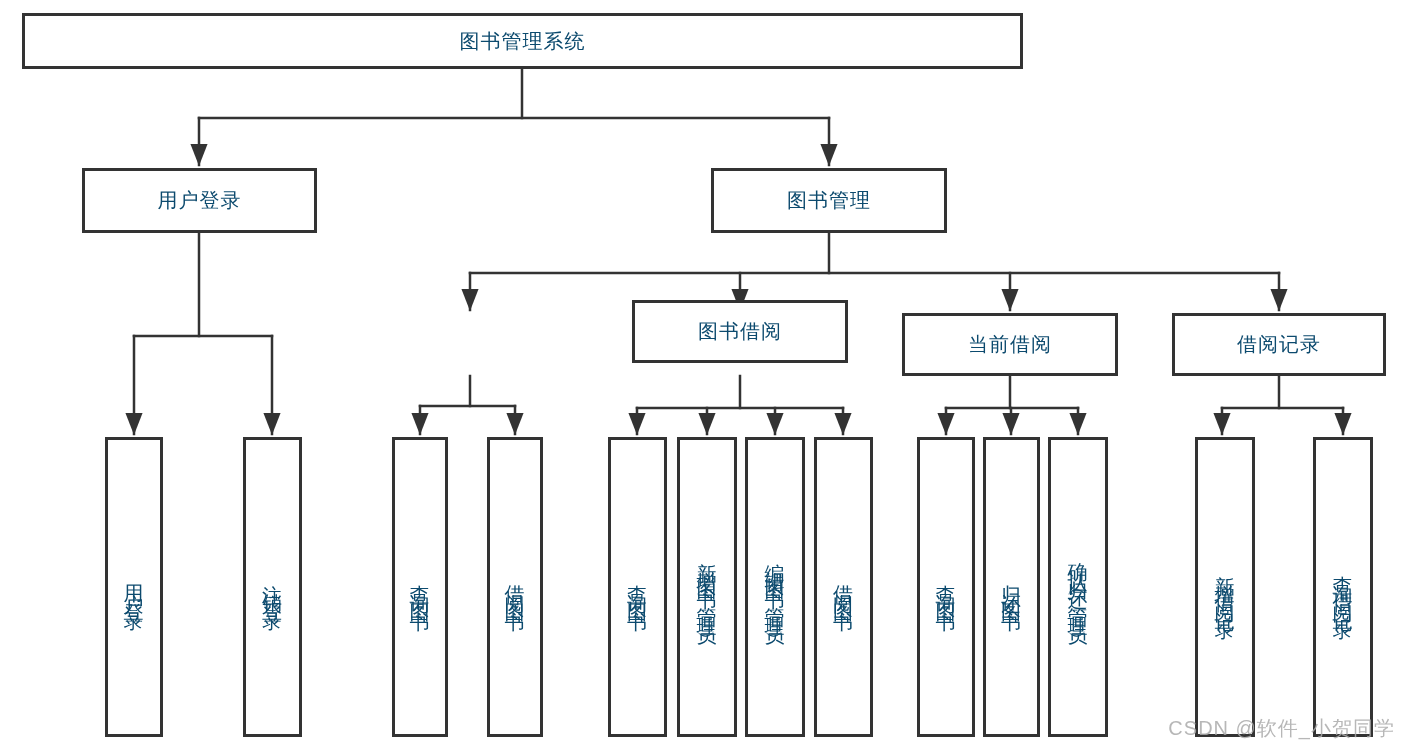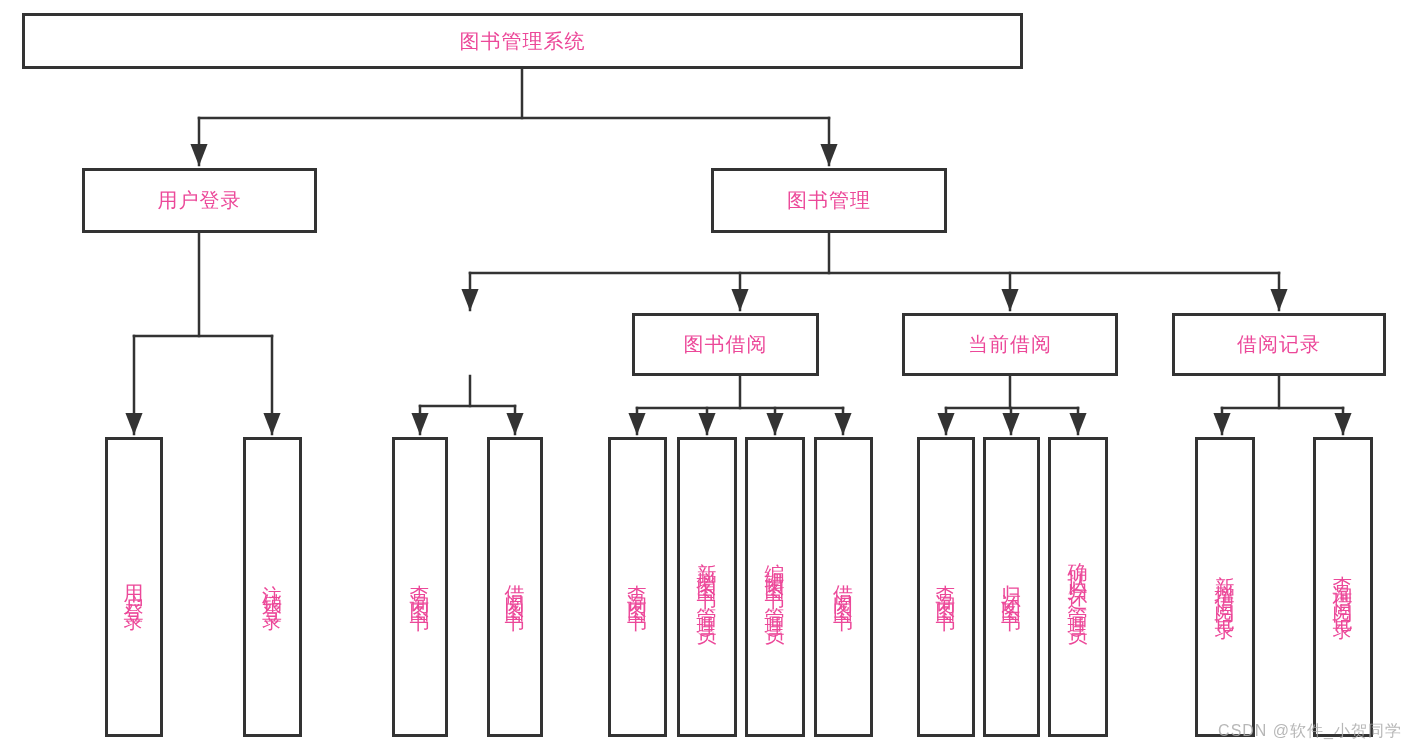--- a/index.html
+++ b/index.html
@@ -18,37 +18,37 @@
     z-index: 1;
   }
   .node {
     position: absolute;
     box-sizing: border-box;
     border: 3px solid #333333;
     background: #ffffff;
     display: flex;
     align-items: center;
     justify-content: center;
-    color: #ec4899;
+    color: #0c4a6e;
     z-index: 2;
   }
   .hbox { font-size: 20px; letter-spacing: 1px; }
   .vbox span {
     writing-mode: vertical-rl;
     text-orientation: mixed;
     font-size: 20px;
     letter-spacing: 9px;
     line-height: 1;
     white-space: nowrap;
   }
   .watermark {
     position: absolute;
-    right: 3px;
+    right: 10px;
     bottom: 5px;
-    font-size: 16px;
+    font-size: 20px;
     color: #ababab;
     opacity: 0.85;
     z-index: 3;
     letter-spacing: 1px;
   }
 </style>
 </head>
 <body>
 
 <div class="canvas">
@@ -107,21 +107,21 @@
     <span>图书管理系统</span>
   </div>
 
   <div class="node hbox" style="left:82px; top:168px; width:235px; height:65px;">
     <span>用户登录</span>
   </div>
   <div class="node hbox" style="left:711px; top:168px; width:236px; height:65px;">
     <span>图书管理</span>
   </div>
 
-  <div class="node hbox" style="left:632px; top:313px; width:187px; height:63px;">
+  <div class="node hbox" style="left:632px; top:300px; width:216px; height:63px;">
     <span>图书借阅</span>
   </div>
   <div class="node hbox" style="left:902px; top:313px; width:216px; height:63px;">
     <span>当前借阅</span>
   </div>
   <div class="node hbox" style="left:1172px; top:313px; width:214px; height:63px;text-align:right;">
     <span>借阅记录</span>
   </div>
 
   <div class="node vbox" style="left:105px; top:437px; width:58px; height:300px;">

